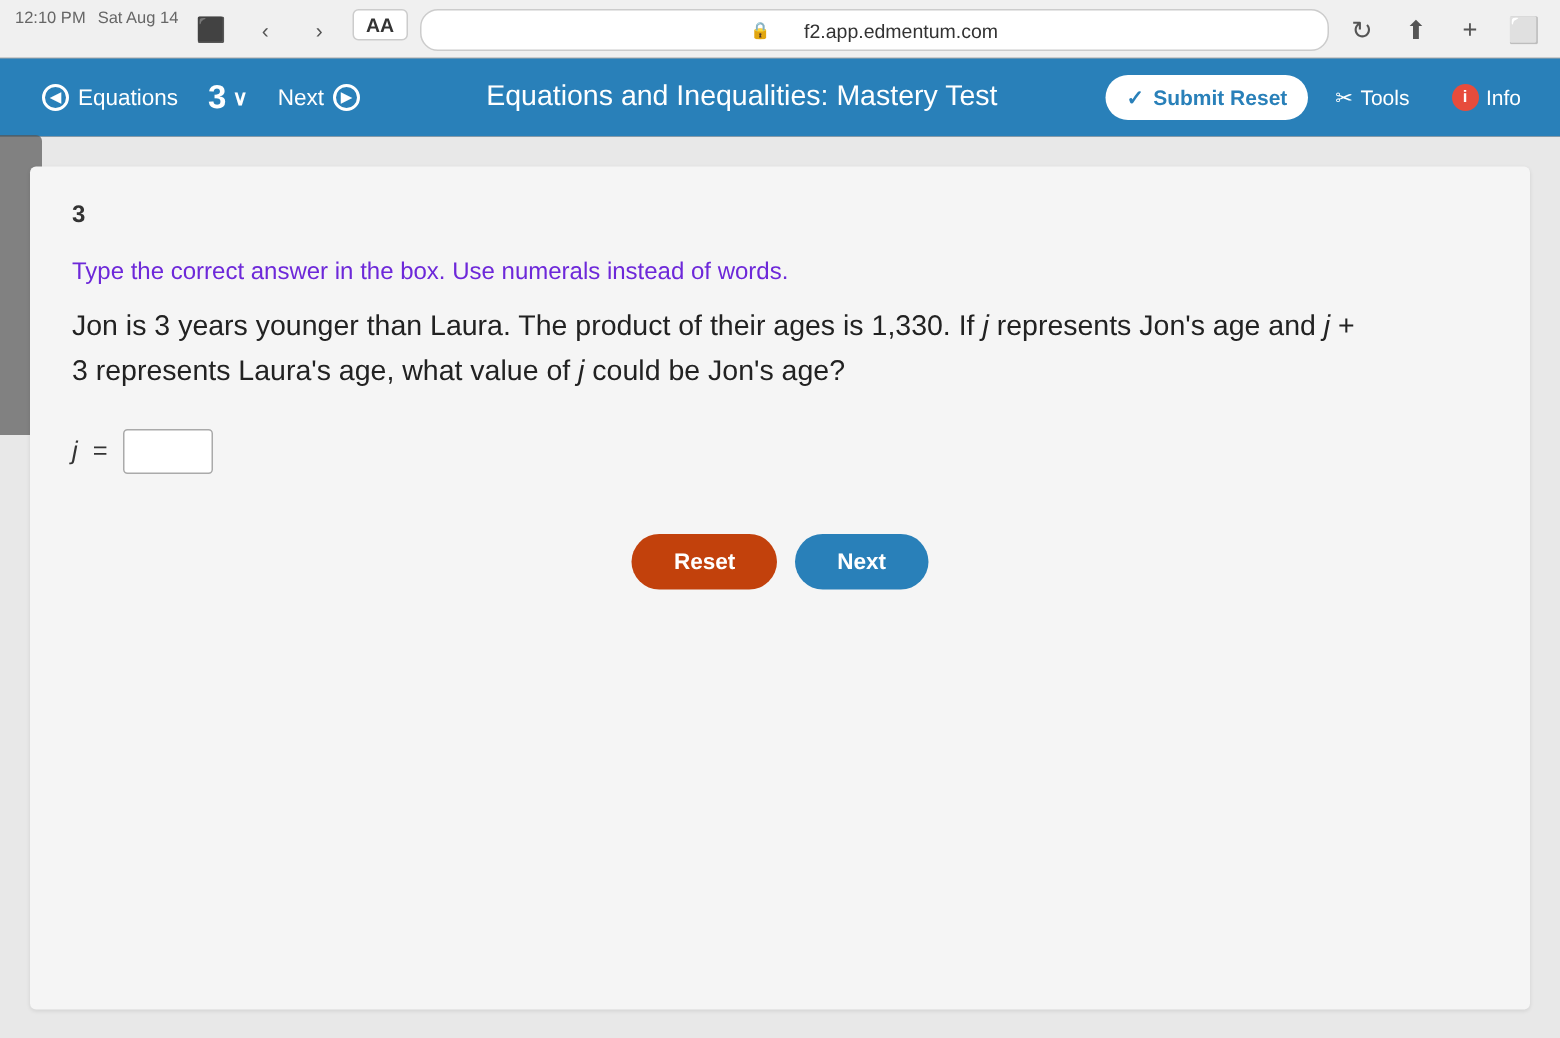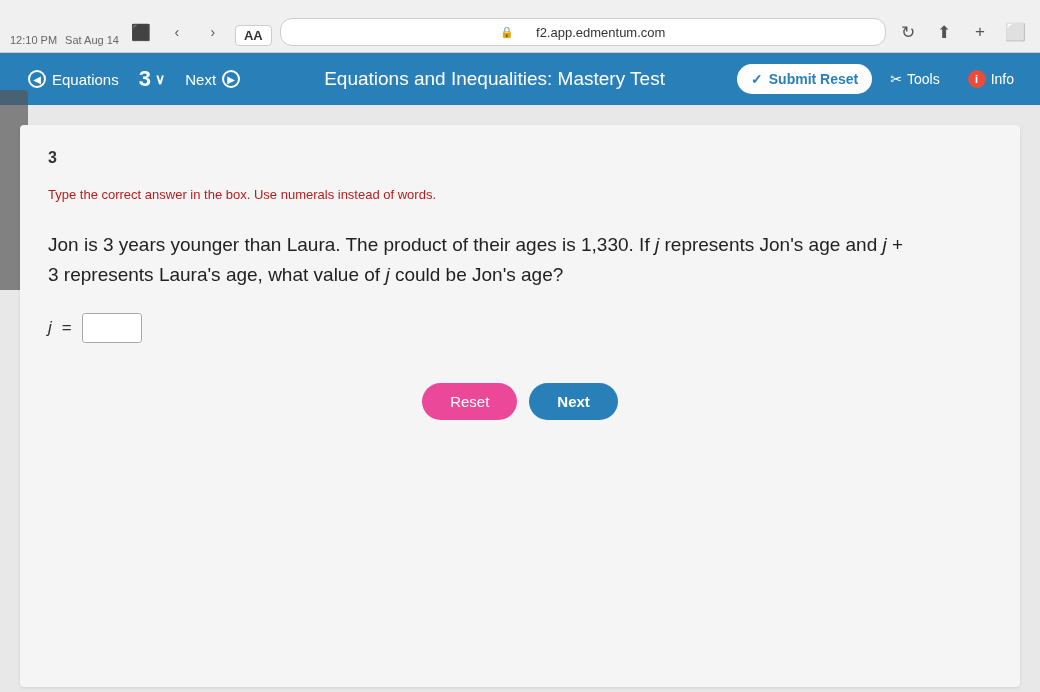--- a/index.html
+++ b/index.html
@@ -12,25 +12,25 @@
     }
 
     
     .browser-chrome {
       background: #f0f0f0;
       border-bottom: 1px solid #ccc;
     }
 
     .browser-top-bar {
       display: flex;
-      align-items: flex-end;
+      align-items: flex-start;
       padding: 6px 10px;
       gap: 8px;
       background: #f0f0f0;
-      height: 52px;
+      height: 38px;
       border-radius: 15px;
     }
 
     .nav-btn {
       width: 28px;
       height: 28px;
       border-radius: 50%;
       border: none;
       background: transparent;
       cursor: pointer;
@@ -236,23 +236,23 @@
 
     .question-number-badge {
       font-size: 16px;
       font-weight: 600;
       color: #333;
       margin-bottom: 20px;
       display: block;
     }
 
     .instruction-text {
-      font-size: 13px;
-      color: #b91c1c;
-      margin-bottom: 28px;
+      font-size: 16px;
+      color: #6d28d9;
+      margin-bottom: 12px;
     }
 
     .question-text {
       font-size: 19px;
       color: #222;
       line-height: 1.6;
       margin-bottom: 22px;
       max-width: 860px;
     }
 
@@ -287,27 +287,27 @@
     }
 
     .action-buttons {
       display: flex;
       justify-content: center;
       gap: 12px;
       margin-top: 20px;
     }
 
     .reset-btn {
-      background: #ec4899;
+      background: #c2410c;
       color: white;
       border: none;
       border-radius: 20px;
       padding: 10px 28px;
       font-size: 15px;
-      font-weight: 400;
+      font-weight: 700;
       cursor: pointer;
     }
 
     .next-action-btn {
       background: #2980b9;
       color: white;
       border: none;
       border-radius: 20px;
       padding: 10px 28px;
       font-size: 15px;

